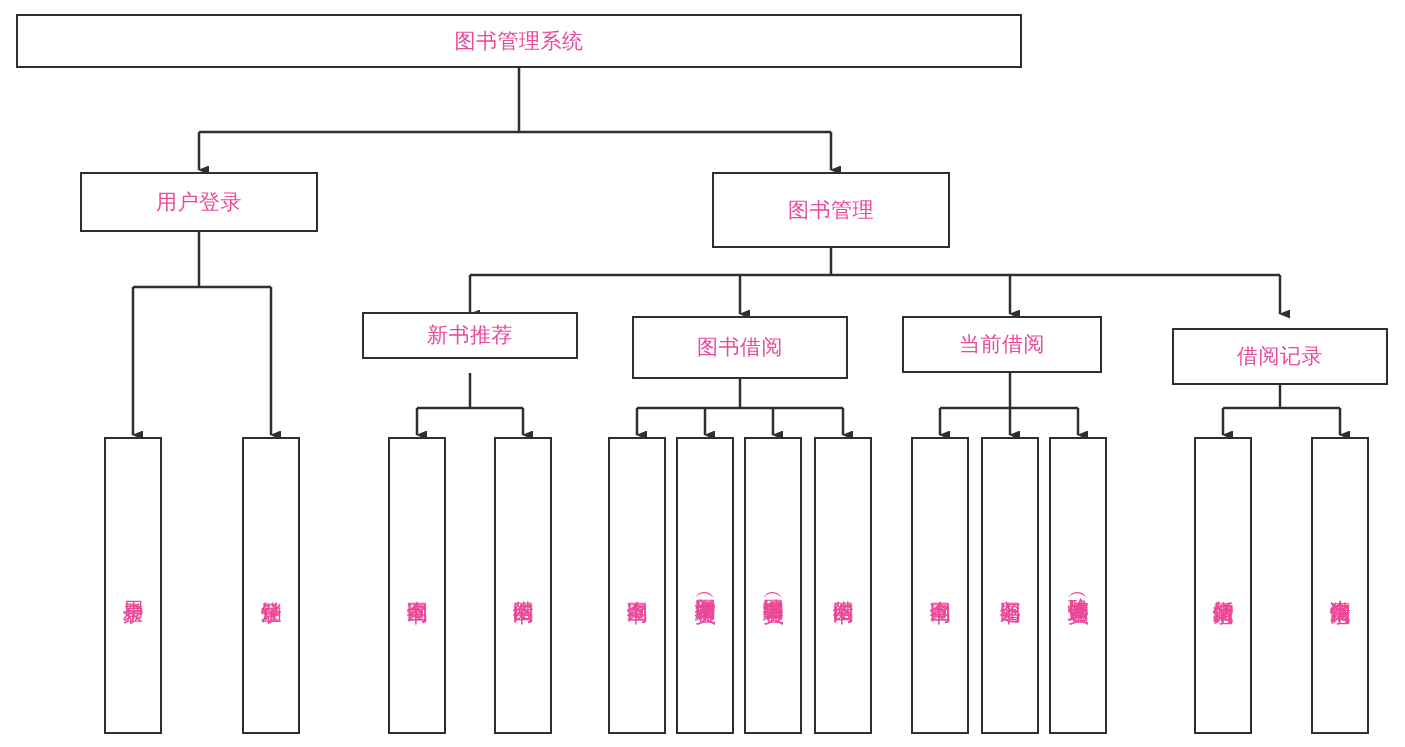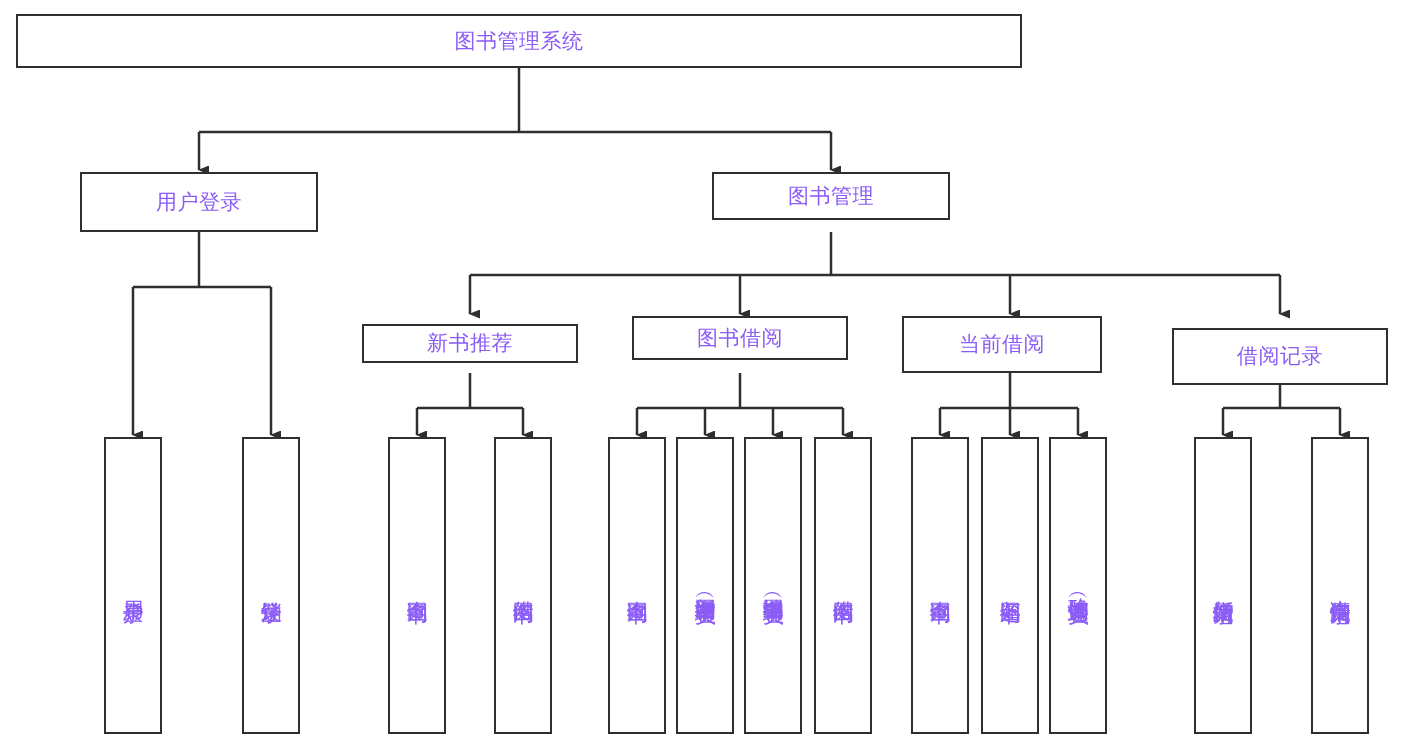--- a/index.html
+++ b/index.html
@@ -24,21 +24,21 @@
   }
   .node {
     position: absolute;
     box-sizing: border-box;
     border: 2.5px solid #2f2f2f;
     background: #ffffff;
     display: flex;
     align-items: center;
     justify-content: center;
     text-align: center;
-    color: #8b5cf6;
+    color: #ec4899;
     z-index: 2;
   }
   .node.h {
     font-size: 21px;
     line-height: 1.15;
     letter-spacing: 0.5px;
   }
   .node.v {
     writing-mode: vertical-rl;
     text-orientation: upright;
@@ -121,29 +121,29 @@
   </svg>
 
   <div class="node h" style="left:16px; top:14px; width:1006px; height:54px;">
     <span>图书管理系统</span>
   </div>
 
   <div class="node h" style="left:80px; top:172px; width:238px; height:60px;">
     <span>用户登录</span>
   </div>
 
-  <div class="node h" style="left:712px; top:172px; width:238px; height:48px;">
+  <div class="node h" style="left:712px; top:172px; width:238px; height:76px;">
     <span>图书管理</span>
   </div>
 
-  <div class="node h" style="left:362px; top:324px; width:216px; height:39px;">
+  <div class="node h" style="left:362px; top:312px; width:216px; height:47px;">
     <span>新书推荐</span>
   </div>
 
-  <div class="node h" style="left:632px; top:316px; width:216px; height:44px;">
+  <div class="node h" style="left:632px; top:316px; width:216px; height:63px;">
     <span>图书借阅</span>
   </div>
 
   <div class="node h" style="left:902px; top:316px; width:200px; height:57px;">
     <span>当前借阅</span>
   </div>
 
   <div class="node h" style="left:1172px; top:316px; width:216px; height:57px;margin-top:12px;">
     <span>借阅记录</span>
   </div>

